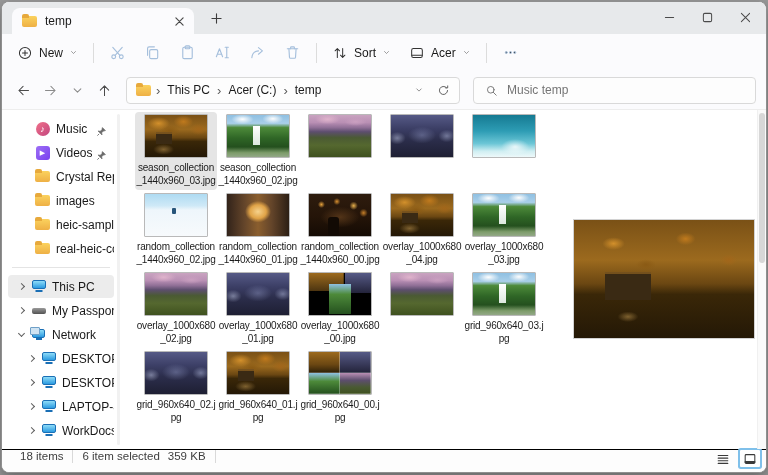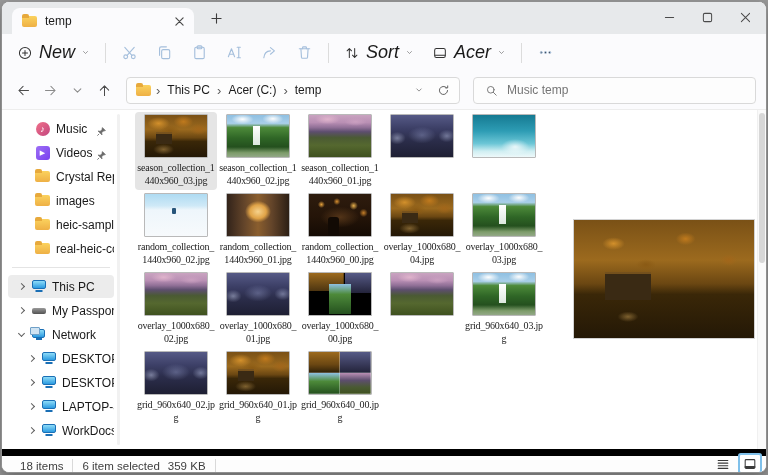--- a/index.html
+++ b/index.html
@@ -19,21 +19,21 @@
   .tab-close svg{width:9px;height:9px;stroke:#4a4a4a;stroke-width:1.3;fill:none;stroke-linecap:round;}
   .newtab{width:24px;height:24px;margin:0 0 4px 10px;display:flex;align-items:center;justify-content:center;border-radius:4px;}
   .newtab svg{width:11px;height:11px;stroke:#3d3d3d;stroke-width:1.2;fill:none;stroke-linecap:round;}
   .wincontrols{position:absolute;right:2px;top:0;height:30px;display:flex;}
   .wc{width:38px;height:30px;display:flex;align-items:center;justify-content:center;}
   .wc svg{width:11px;height:11px;stroke:#4a4a4a;stroke-width:1.1;fill:none;stroke-linecap:round;}
 
   
   .toolbar{height:37px;background:#fbfbfd;display:flex;align-items:center;padding:0 6px;flex:none;}
   .tbtn{height:29px;display:flex;align-items:center;gap:6px;padding:0 9px;border-radius:4px;}
-  .tbtn .lbl{font-size:18px;color:#191919;font-style:italic;}
+  .tbtn .lbl{font-size:12px;color:#191919;}
   .tbtn .dark{stroke:#333;fill:none;stroke-width:1.15;stroke-linecap:round;stroke-linejoin:round;width:16px;height:16px;}
   .chev-s{width:9px;height:9px;stroke:#5f5f5f;fill:none;stroke-width:1.2;stroke-linecap:round;}
   .tsep{width:1px;height:20px;background:#dcdcdc;margin:0 6px;}
   .ibtn{width:35px;height:29px;display:flex;align-items:center;justify-content:center;border-radius:4px;}
   .ibtn svg{width:17px;height:17px;stroke:#a5bfdc;fill:none;stroke-width:1.2;stroke-linecap:round;stroke-linejoin:round;}
   .morebtn svg{width:15px;height:15px;fill:#3d3d3d;}
 
   
   .addressrow{height:39px;background:#fbfbfd;display:flex;align-items:center;padding:0 10px 0 8px;
     border-bottom:1px solid #ededed;flex:none;}
@@ -79,21 +79,21 @@
   .video-icon{width:14px;height:14px;border-radius:3px;background:linear-gradient(135deg,#9d6ff5,#7940ef);}
   .video-icon::before{content:"▶";display:block;color:#fff;font-size:7px;line-height:14px;text-align:center;}
   .pc-icon{width:14px;height:9px;border:1px solid #1a6fb5;border-radius:2px;background:linear-gradient(180deg,#8edcf8,#2b9ae0);position:relative;margin-bottom:4px;}
   .pc-icon::after{content:"";position:absolute;left:50%;transform:translateX(-50%);bottom:-4px;width:7px;height:2px;background:#1a6fb5;}
   .drive-icon{width:14px;height:6px;border-radius:2px;background:linear-gradient(180deg,#9a9a9a,#525252);}
   .network-icon{width:13px;height:9px;border:1px solid #1a6fb5;border-radius:2px;background:linear-gradient(180deg,#8edcf8,#2b9ae0);position:relative;margin-bottom:3px;}
   .network-icon::before{content:"";position:absolute;left:-3px;top:-3px;width:8px;height:6px;background:#cfe3f2;border:1px solid #6fa0c8;border-radius:1px;}
   .network-icon::after{content:"";position:absolute;left:50%;transform:translateX(-50%);bottom:-3.5px;width:6px;height:2px;background:#1a6fb5;}
 
   
-  .content{flex:1;position:relative;overflow:hidden;font-family:Liberation Serif, serif;}
+  .content{flex:1;position:relative;overflow:hidden;}
   .grid{position:absolute;left:15px;top:2px;}
   .grow{display:flex;margin-bottom:1px;}
   .cell{width:82px;display:flex;flex-direction:column;align-items:center;padding:2px 0 3px;border-radius:4px;}
   .cell.selected{background:#e5e5e5;}
   .thumb{width:64px;height:44px;border:1px solid #b9b9b9;border-radius:1px;background-color:#ccc;position:relative;overflow:hidden;flex:none;}
   .flabel{margin-top:3px;width:80px;text-align:center;font-size:10px;line-height:13px;letter-spacing:-0.2px;color:#1b1b1b;word-break:break-all;}
 
   .preview-img{position:absolute;left:454px;top:110px;width:180px;height:118px;box-shadow:0 0 0 1px #d2d2d2;}
   .vscroll{position:absolute;right:0;top:0;bottom:0;width:9px;background:#fafafa;border-left:1px solid #f0f0f0;}
   .vthumb{position:absolute;left:1px;top:3px;width:6px;height:150px;background:#d7d7d7;border-radius:3px;}
@@ -146,21 +146,21 @@
     linear-gradient(180deg,#565a86 0%,#23233a 100%) no-repeat 100% 0 / 42% 48%,
     #000;}
   .art-collage-grid{background:
     linear-gradient(180deg,#9c6a1e 0%,#6b4712 60%,#2e2008 100%) no-repeat 0 0 / 49.5% 49.5%,
     linear-gradient(180deg,#565a86 0%,#23233a 100%) no-repeat 100% 0 / 49.5% 49.5%,
     linear-gradient(180deg,#8fc0e2 0%,#4d8a3a 40%,#24501e 100%) no-repeat 0 100% / 49.5% 49.5%,
     linear-gradient(180deg,#b98fb4 0%,#5d4e6e 35%,#4a5a33 68%,#3f511f 100%) no-repeat 100% 100% / 49.5% 49.5%,
     #fff;}
 
   
-  .statusbar{height:23px;border-top:7px solid #000000;background:#fdfdfd;display:flex;align-items:flex-end;
+  .statusbar{height:23px;border-top:1px solid #000000;background:#fdfdfd;display:flex;align-items:flex-start;
     padding:0 6px 0 18px;font-size:11.5px;color:#3e3e3e;flex:none;}
   .ssep{width:1px;height:13px;background:#d9d9d9;margin:0 9px;}
   .stat-right{margin-left:auto;display:flex;align-items:center;gap:7px;}
   .vtoggle{width:20px;height:17px;display:flex;align-items:center;justify-content:center;}
   .vtoggle svg{width:14px;height:14px;stroke:#3a3a3a;fill:none;stroke-width:1.2;stroke-linecap:round;}
   .vtoggle.active{box-shadow:0 0 0 2px #7fc0ea;background:#fff;border-radius:1px;}
 </style>
 </head>
 <body>
 
@@ -478,21 +478,20 @@
             <div class="cell selected">
     <div class="thumb art-autumn"></div>
     <div class="flabel">season_collection_1440x960_03.jpg</div>
   </div>
             <div class="cell">
     <div class="thumb art-waterfall"></div>
     <div class="flabel">season_collection_1440x960_02.jpg</div>
   </div>
             <div class="cell">
     <div class="thumb art-meadow"></div>
-    <div class="flabel">season_collection_1440x960_01.jpg</div>
   </div>
             <div class="cell">
     <div class="thumb art-mountain"></div>
   </div>
             <div class="cell">
     <div class="thumb art-wave"></div>
   </div>
           </div>
           <div class="grow">
             <div class="cell">

